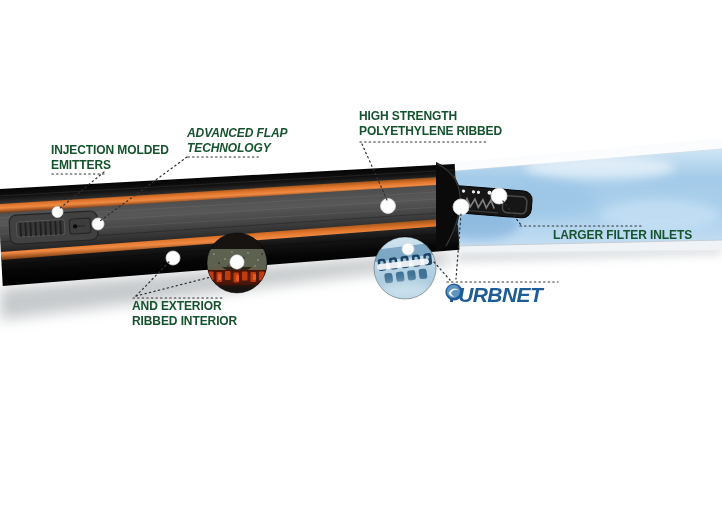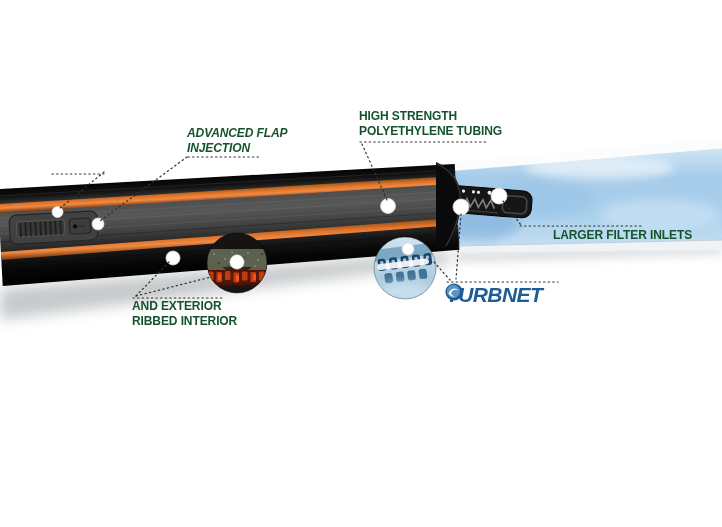--- a/index.html
+++ b/index.html
@@ -227,29 +227,33 @@
     <line x1="187" y1="157" x2="100" y2="221"></line>
     <line x1="362" y1="144" x2="387" y2="200"></line>
     <line x1="503" y1="201" x2="521" y2="225"></line>
     <line x1="461" y1="214" x2="456" y2="279"></line>
     <line x1="434" y1="262" x2="450" y2="280"></line>
     <line x1="136" y1="296" x2="169" y2="262"></line>
     <line x1="136" y1="296" x2="211" y2="277"></line>
   </g>
 </svg>
 
+<div class="callout" style="left:51px;top:143px;">
+  <div>INJECTION MOLDED</div>
+  <div>EMITTERS</div>
+</div>
 
 <div class="callout" style="left:187px;top:126px;font-style:italic;">
   <div>ADVANCED FLAP</div>
-  <div>INJECTION</div>
+  <div>TECHNOLOGY</div>
 </div>
 
 <div class="callout" style="left:359px;top:109px;">
   <div>HIGH STRENGTH</div>
-  <div>POLYETHYLENE TUBING</div>
+  <div>POLYETHYLENE RIBBED</div>
 </div>
 
 <div class="callout" style="left:521px;top:228px;padding-left:32px;">
   <div>LARGER FILTER INLETS</div>
 </div>
 
 <div class="callout" style="left:132px;top:299px;">
   <div>AND EXTERIOR</div>
   <div>RIBBED INTERIOR</div>
 </div>

